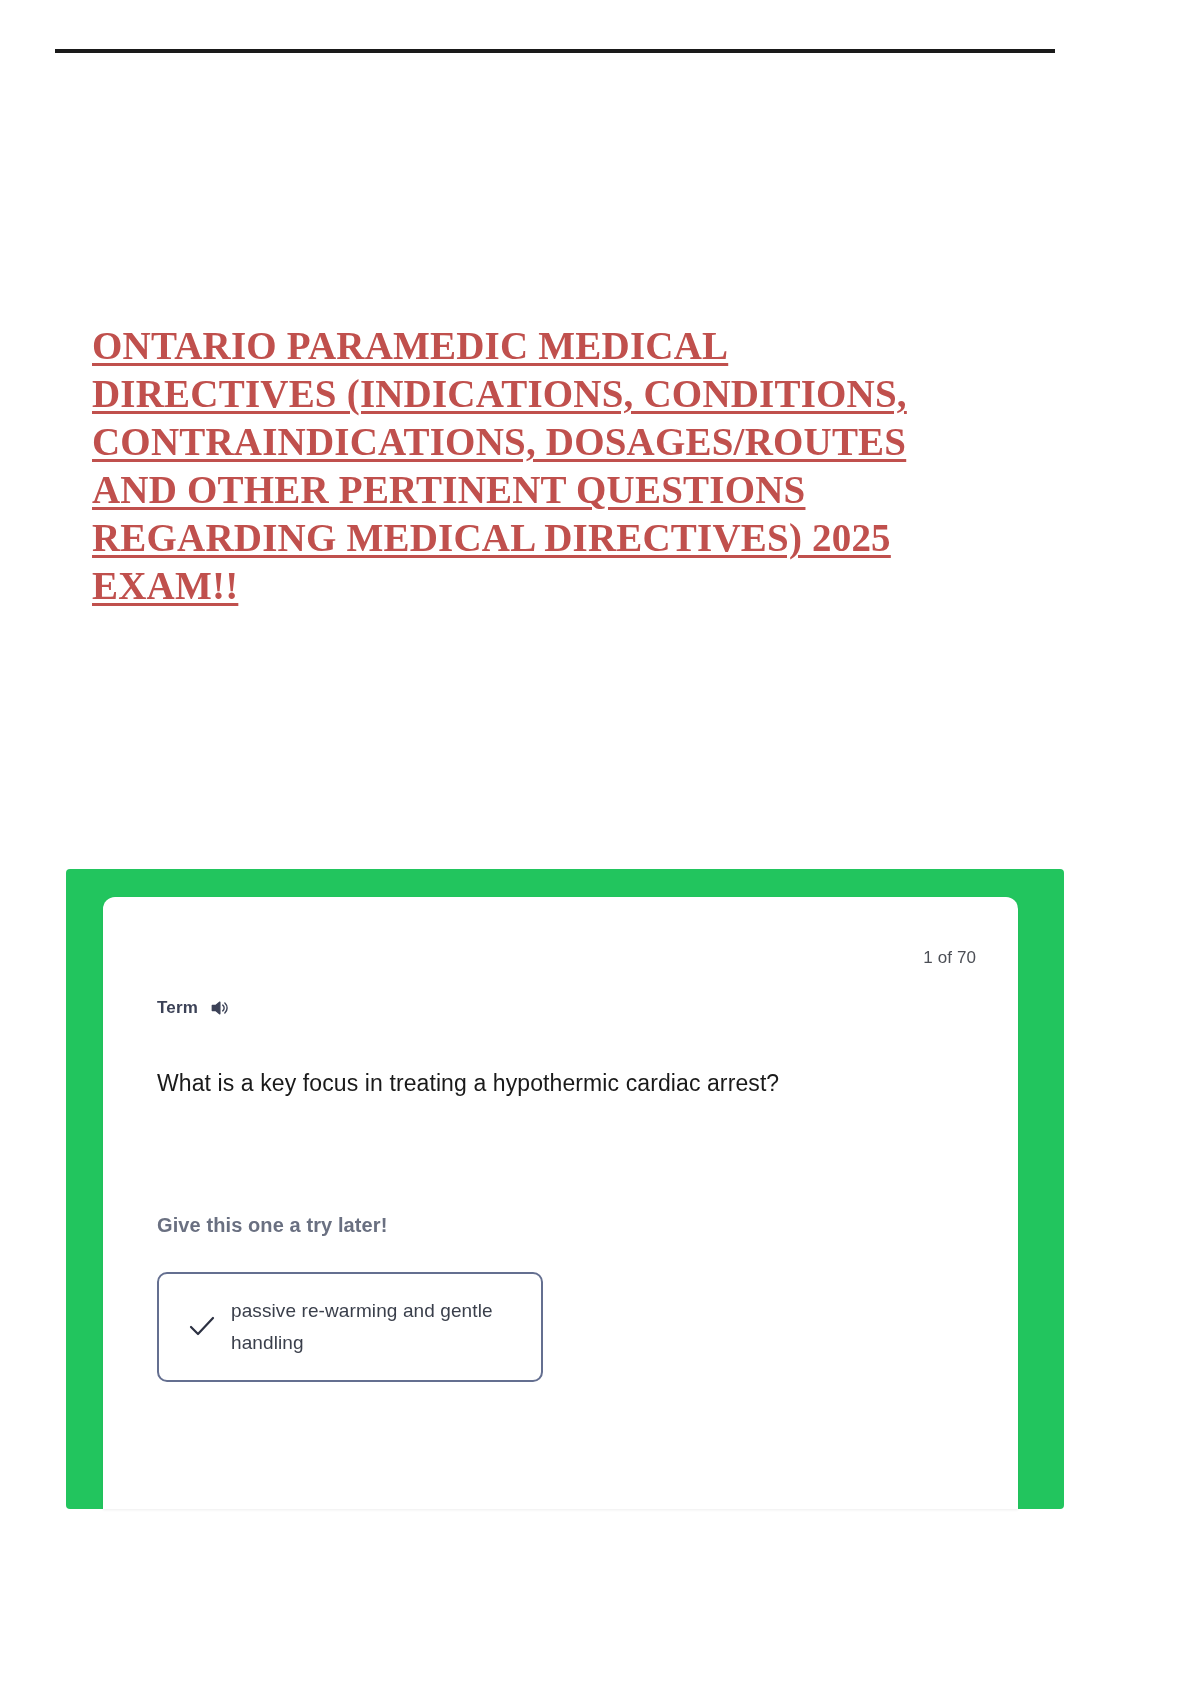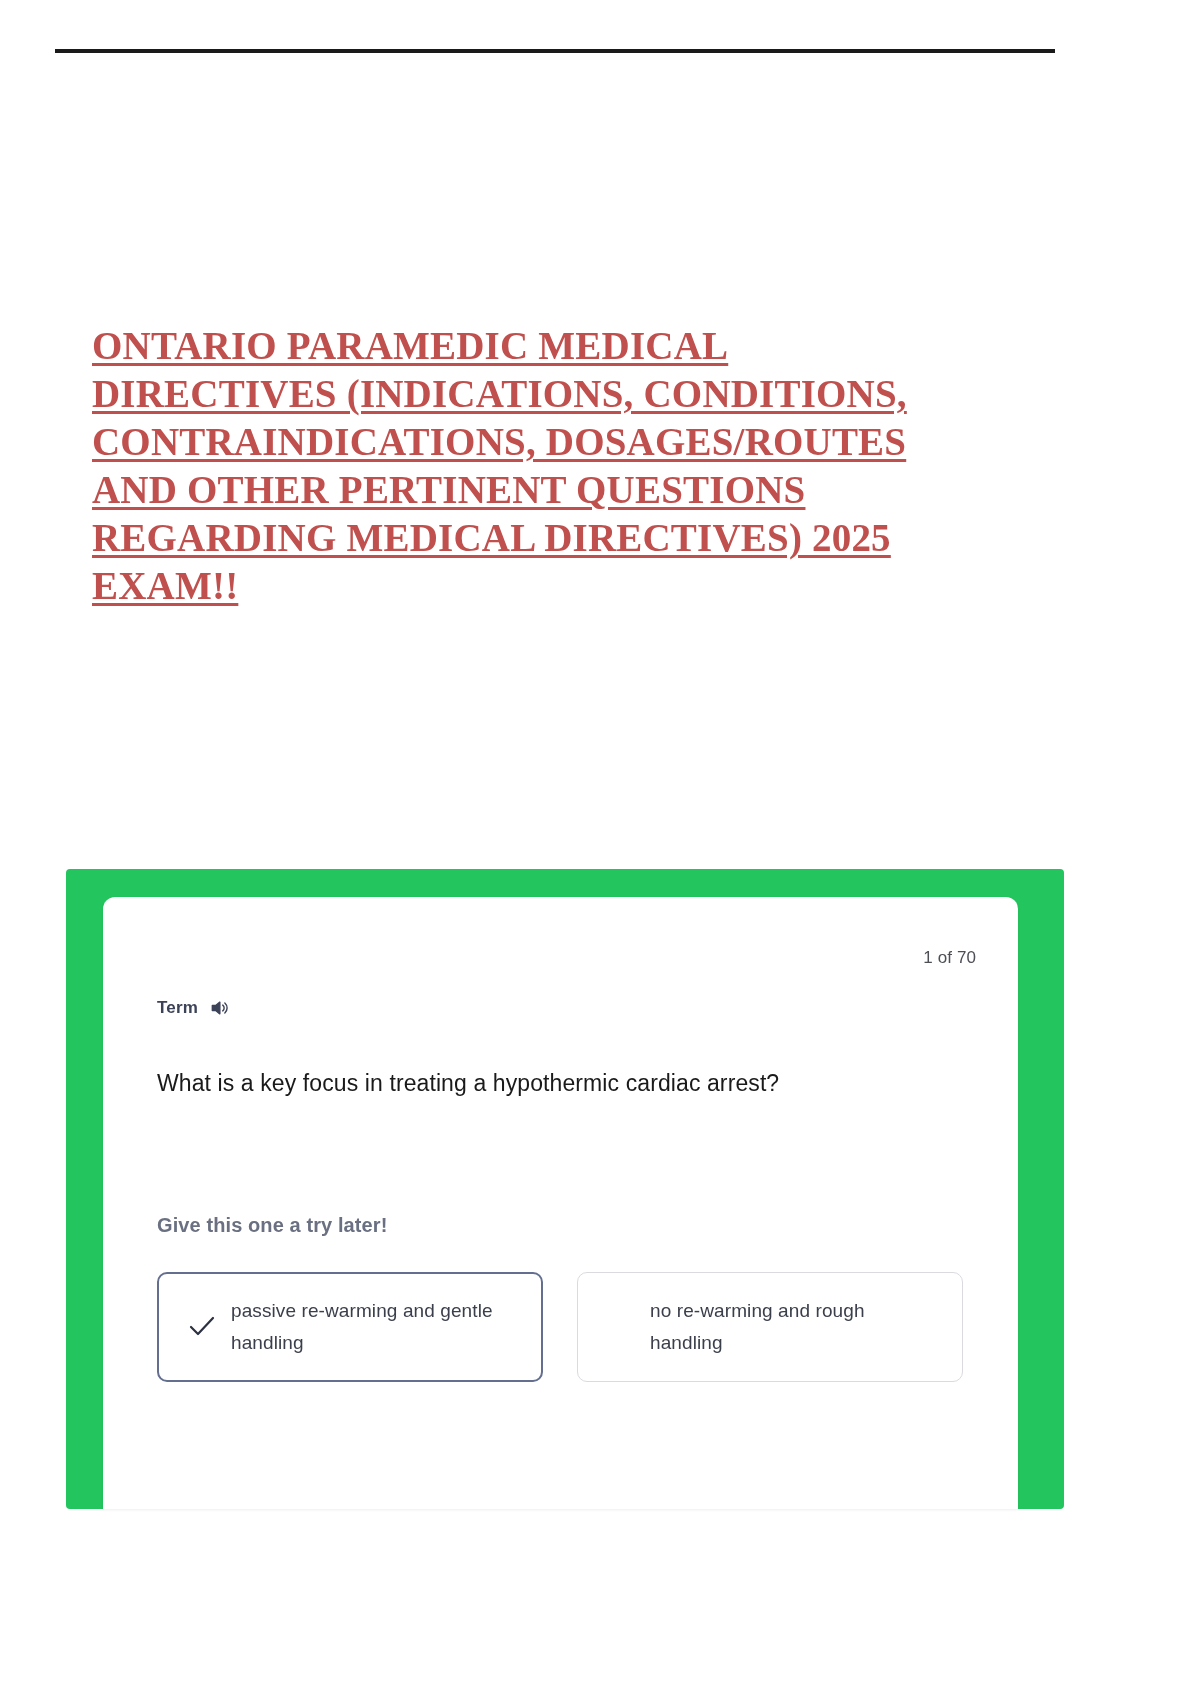--- a/index.html
+++ b/index.html
@@ -203,20 +203,16 @@
         <span class="option-check">
           <svg width="30" height="24" viewBox="0 0 30 24" fill="none" stroke="currentColor" stroke-width="2.2" stroke-linecap="round" stroke-linejoin="round">
             <polyline points="4,12 11,19 26,3"></polyline>
           </svg>
         </span>
         <span class="option-text wrap">passive re-warming and gentle handling</span>
       </div>
 
 
 
-      <div class="option">
-        <span class="option-check empty"></span>
-        <span class="option-text">no re-warming and rough handling</span>
-      </div>
 
     </div>
   </div>
 </div>
 
 </body></html>

